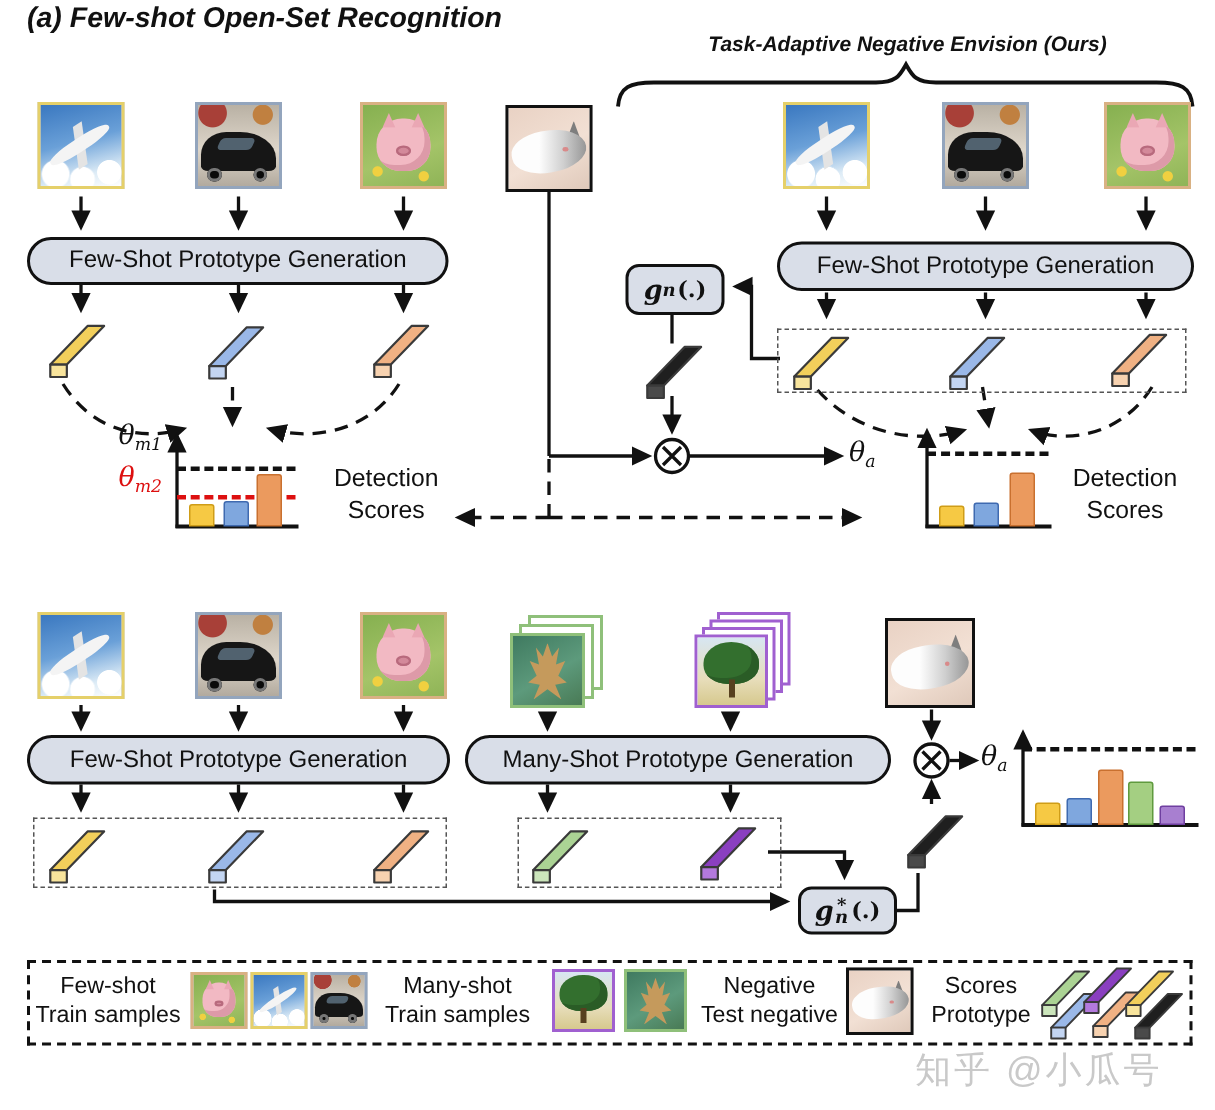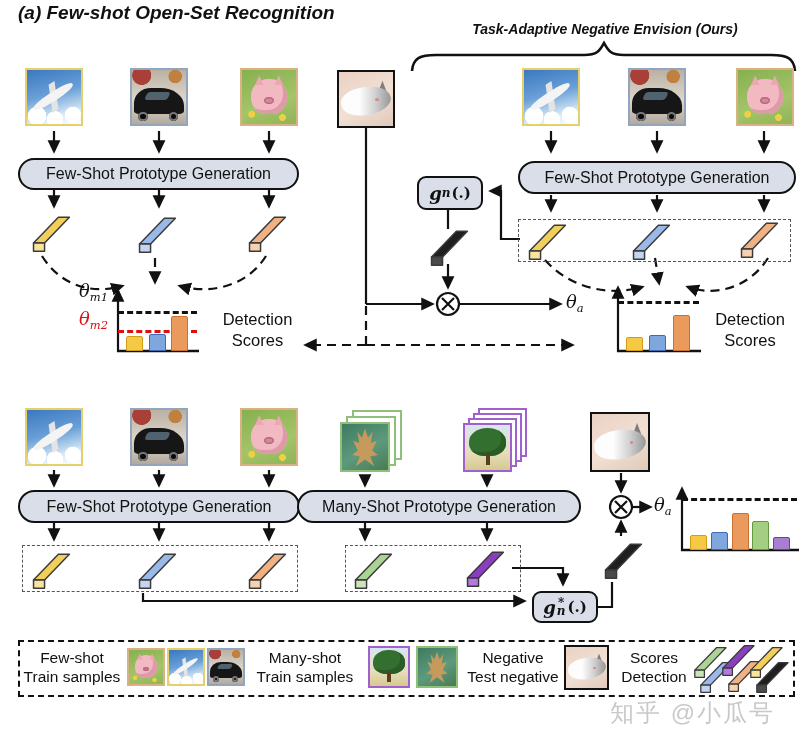--- a/index.html
+++ b/index.html
@@ -342,21 +342,21 @@
 
   <div class="abs thumb" style="left:590px;top:412px;width:60px;height:60px;border:2.5px solid #111;">
     <div class="art-bed">
         <div class="cat-ear"></div>
         <div class="cat-body"></div>
         <div class="cat-nose"></div>
       </div>
   </div>
 
   <div class="abs genbox" style="left:18px;top:490px;width:282px;height:33px;">Few-Shot Prototype Generation</div>
-  <div class="abs genbox" style="left:297px;top:490px;width:284px;height:33px;">Many-Shot Prototype Generation</div>
+  <div class="abs genbox" style="left:310px;top:490px;width:284px;height:33px;">Many-Shot Prototype Generation</div>
 
   <div class="abs dashbox" style="left:22px;top:545px;width:276px;height:47px;"></div>
   <div class="abs dashbox" style="left:345px;top:545px;width:176px;height:47px;"></div>
 
   <svg class="proto" width="46" height="44" viewBox="0 0 50 46" style="left: 28px; top: 547px; --main: #f2cf5b; --cap: #f8e49c;">
       <use href="#protoShape"></use>
     </svg>
   <svg class="proto" width="46" height="44" viewBox="0 0 50 46" style="left: 134px; top: 547px; --main: #9ab8e8; --cap: #c3d5f2;">
       <use href="#protoShape"></use>
     </svg>
@@ -447,21 +447,21 @@
   <div class="abs thumb" style="left:564px;top:645px;width:45px;height:45px;border:2.5px solid #111;">
     <div class="art-bed">
         <div class="cat-ear"></div>
         <div class="cat-body"></div>
         <div class="cat-nose"></div>
       </div>
   </div>
 
   <div class="abs legend-text" style="left:612px;top:646px;width:84px;height:44px;">
     <span>Scores</span>
-      <span>Detection</span>
+      <span>Prototype</span>
   </div>
   <svg class="proto" width="40" height="37" viewBox="0 0 50 46" style="left: 690px; top: 642px; --main: #abd394; --cap: #cbe5bb;">
       <use href="#protoShape"></use>
     </svg>
   <svg class="proto" width="40" height="37" viewBox="0 0 50 46" style="left: 696px; top: 657px; --main: #9ab8e8; --cap: #c3d5f2;">
       <use href="#protoShape"></use>
     </svg>
   <svg class="proto" width="40" height="37" viewBox="0 0 50 46" style="left: 718px; top: 640px; --main: #8a3fc0; --cap: #b379dd;">
       <use href="#protoShape"></use>
     </svg>

